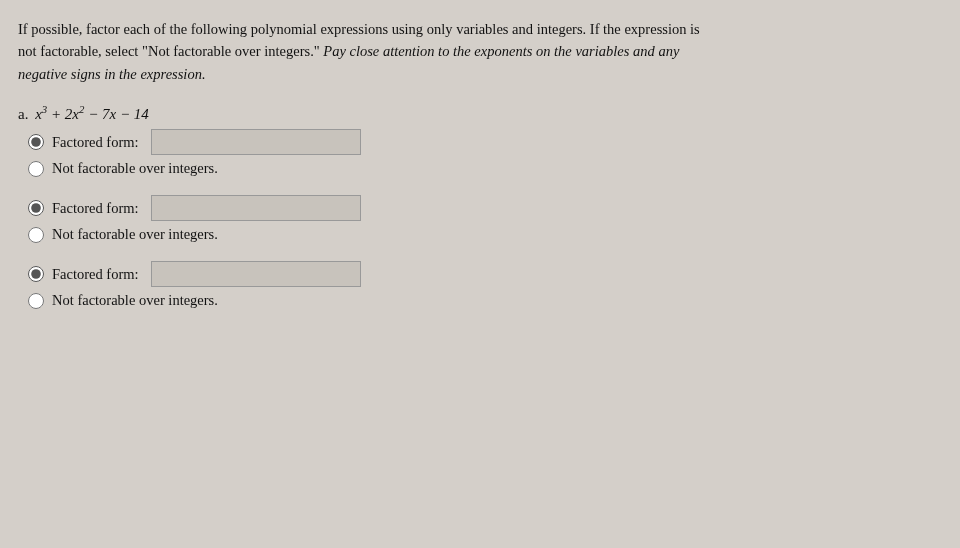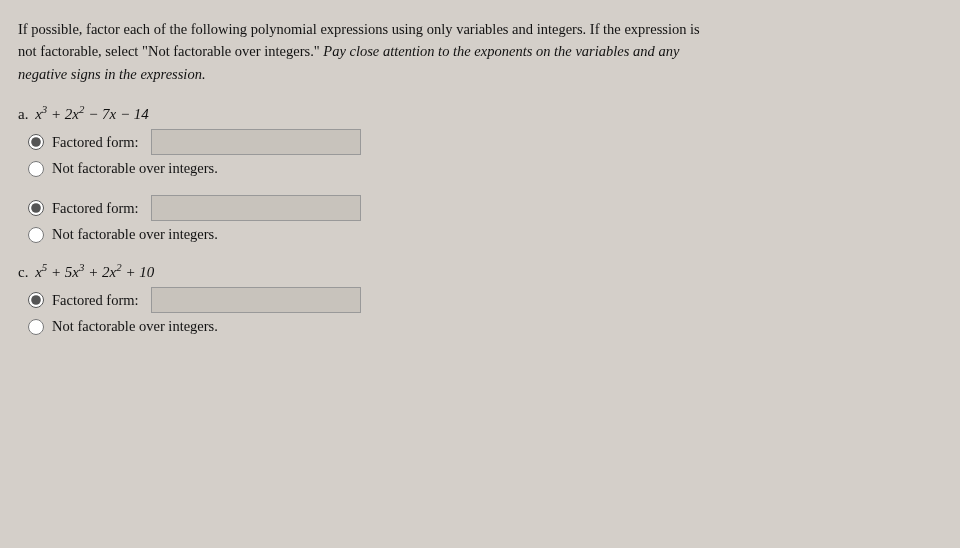--- a/index.html
+++ b/index.html
@@ -137,24 +137,20 @@
     </div>
     <div class="radio-row">
       <input type="radio" class="radio-input" name="problem-b" value="not_factorable" style="">
       <label class="radio-label">
         <span>Not factorable over integers.</span>
       </label>
     </div>
   </div>
 
   <div class="problem-block">
-    <div class="problem-label">
-      <span class="problem-letter">c.</span>
-      <span class="math-expr">x<sup>5</sup> + 5x<sup>3</sup> + 2x<sup>2</sup> + 10</span>
-    </div>
     <div class="radio-row">
       <input type="radio" class="radio-input" name="problem-c" value="factored" checked="" style="">
       <label class="radio-label">
         <span>Factored form:</span>
         <input type="text" class="text-input" value="" style="">
       </label>
     </div>
     <div class="radio-row">
       <input type="radio" class="radio-input" name="problem-c" value="not_factorable" style="">
       <label class="radio-label">

